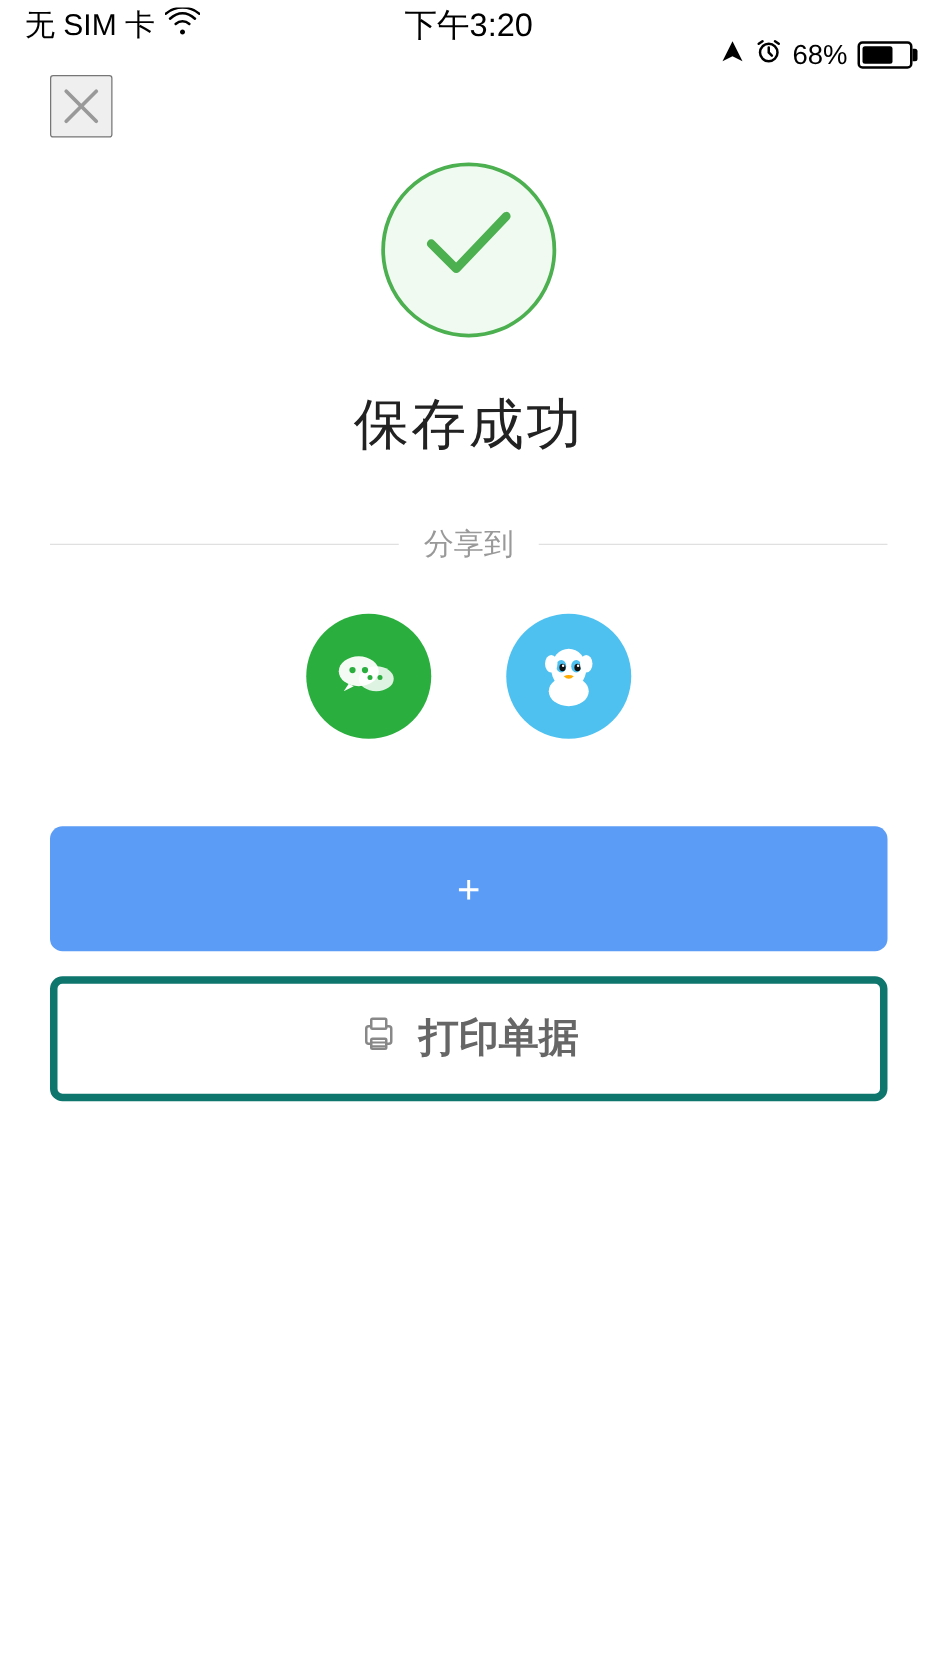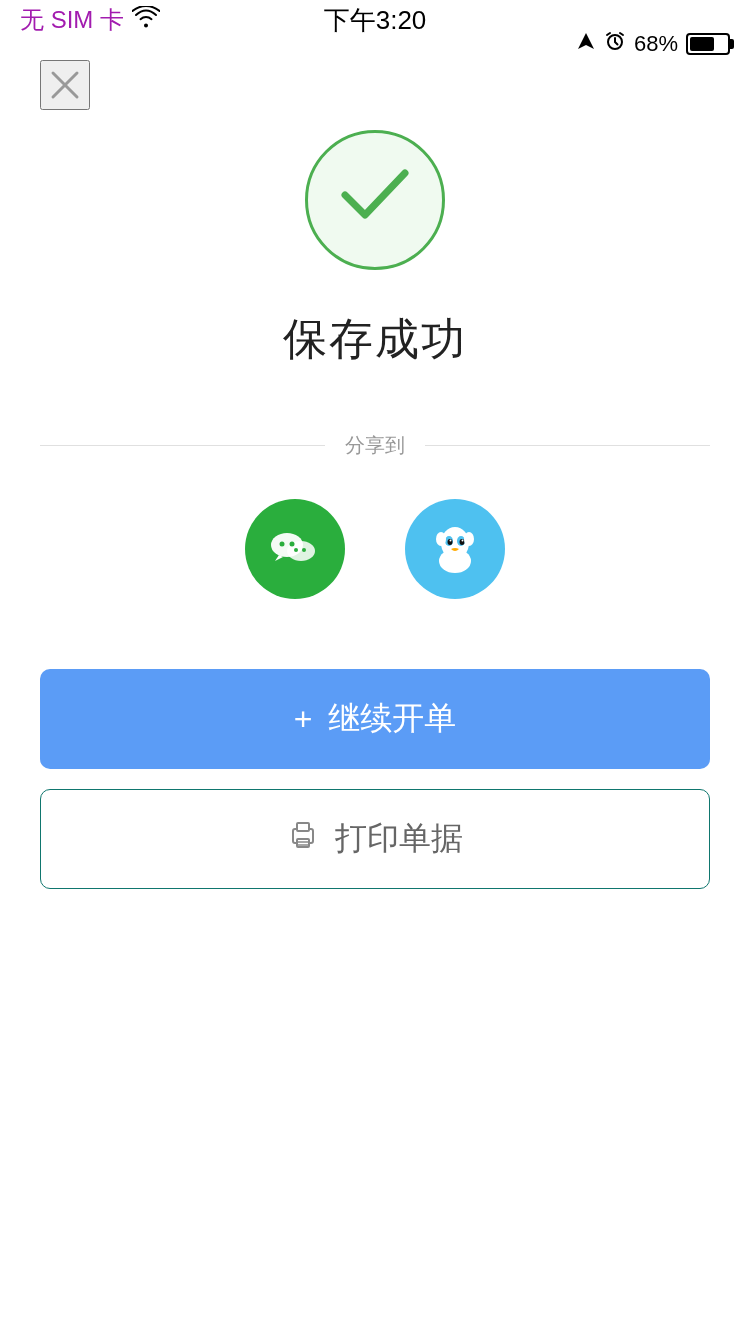--- a/index.html
+++ b/index.html
@@ -28,21 +28,21 @@
       padding: 0 20px;
       background: #fff;
     }
 
     .status-left {
       display: flex;
       align-items: center;
       gap: 8px;
       font-size: 24px;
       font-weight: 500;
-      color: #a21caf;
+      color: #000000;
     }
 
     .wifi-icon {
       font-size: 22px;
     }
 
     .status-center {
       font-size: 26px;
       font-weight: 500;
       color: #000;
@@ -139,41 +139,41 @@
       font-size: 70px;
       color: #4CAF50;
       line-height: 1;
     }
 
     
     .success-title {
       font-size: 44px;
       color: #222;
       font-weight: 400;
-      margin-bottom: 63px;
+      margin-bottom: 50px;
       letter-spacing: 2px;
     }
 
     
     .share-divider {
       width: 100%;
       display: flex;
       align-items: center;
       gap: 20px;
       margin-bottom: 40px;
     }
 
     .divider-line {
       flex: 1;
       height: 1px;
       background: #e0e0e0;
     }
 
     .share-label {
-      font-size: 20px;
+      font-size: 24px;
       color: #999;
     }
 
     
     .share-icons {
       display: flex;
       gap: 60px;
       margin-bottom: 70px;
     }
 
@@ -220,21 +220,22 @@
     }
 
     .btn-primary {
       background: #5b9cf6;
       color: #fff;
     }
 
     .btn-secondary {
       background: #fff;
       color: #666;
-      border: 1px solid #0f766e;
+      border: 6px solid #0f766e;
+      font-weight: bold;
     }
 
     .btn-icon {
       font-size: 32px;
     }
 
     
     .wechat-svg {
       width: 60px;
       height: 60px;
@@ -351,21 +352,20 @@
         <ellipse cx="14" cy="18" rx="5" ry="7" fill="white"></ellipse>
         <ellipse cx="42" cy="18" rx="5" ry="7" fill="white"></ellipse>
       </svg>
     </button>
   </div>
 
   <div class="action-buttons">
 
     <button class="action-btn btn-primary">
       <span class="btn-icon">+</span>
-      <span>继续开单</span>
     </button>
 
     <button class="action-btn btn-secondary">
       <span class="btn-icon">
         <svg width="32" height="32" viewBox="0 0 32 32" fill="none">
           <rect x="6" y="10" width="20" height="14" rx="2" stroke="#888" stroke-width="2" fill="none"></rect>
           <rect x="10" y="20" width="12" height="8" rx="1" fill="#fff" stroke="#888" stroke-width="2"></rect>
           <rect x="10" y="4" width="12" height="8" rx="1" fill="#fff" stroke="#888" stroke-width="2"></rect>
           <line x1="10" y1="23" x2="22" y2="23" stroke="#888" stroke-width="1.5"></line>
           <line x1="10" y1="26" x2="22" y2="26" stroke="#888" stroke-width="1.5"></line>

